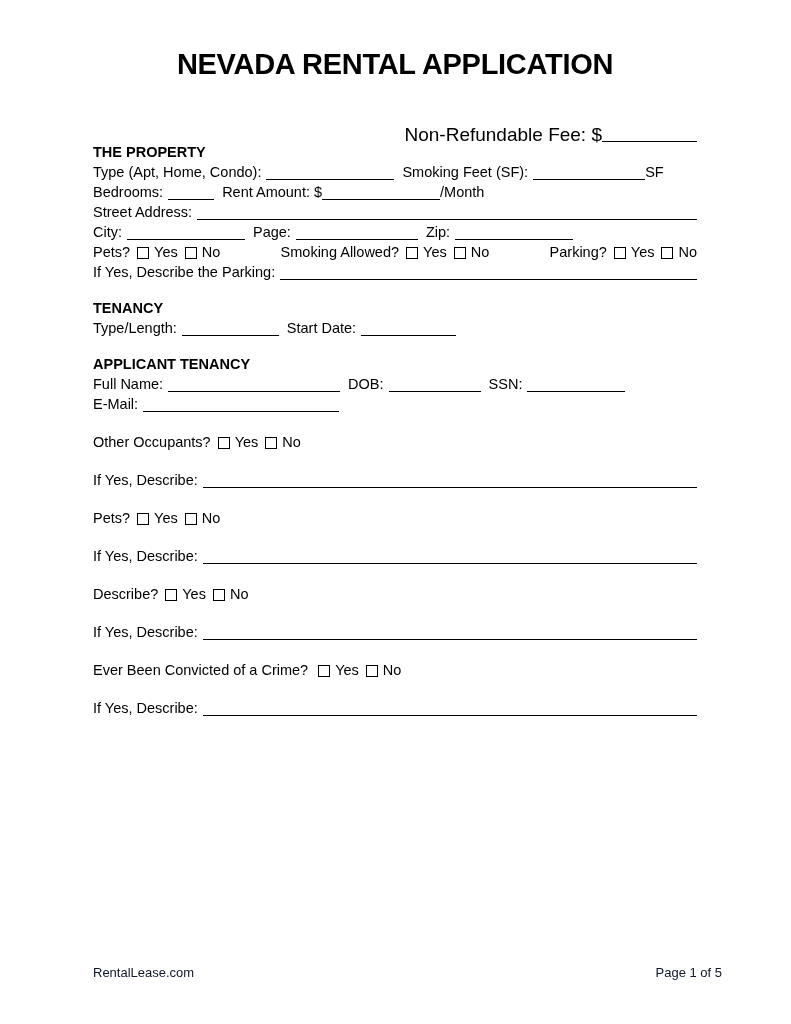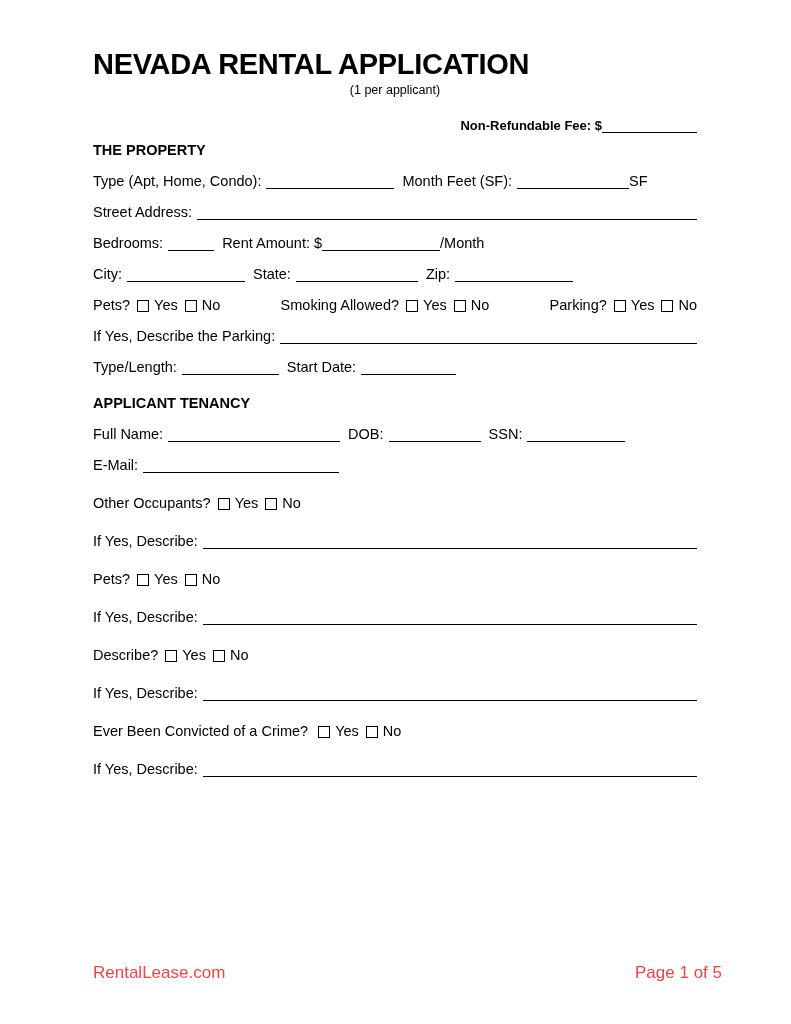--- a/index.html
+++ b/index.html
@@ -7,40 +7,40 @@
     position:relative;
     width:791px; height:1024px;
     background:#ffffff;
     font-family:"Liberation Sans", sans-serif;
     color:#000;
     overflow:hidden;
     box-sizing:border-box;
   }
   .content { padding:48px 94px 0 93px; }
   .title {
-    margin:0; text-align:left;
+    margin:0; text-align:center;
     font-size:29px; font-weight:bold; letter-spacing:-0.3px;
     line-height:33px;
   }
   .subtitle {
     margin:2px 0 0; text-align:center;
     font-size:12.5px; line-height:15px;
   }
   .fee-row {
-    margin-top:20px;
+    margin-top:46px;
     display:flex; justify-content:flex-end; align-items:flex-end;
-    font-size:13px; font-weight:bold; line-height:15px;
+    font-size:19px; font-weight:normal; line-height:15px;
   }
   .heading {
-    margin:10px 0 0;
+    margin:3px 0 0;
     font-size:14.5px; font-weight:bold; line-height:15px;
   }
   .row {
     display:flex; align-items:flex-end;
-    margin-top:16px;
+    margin-top:5px;
     font-size:14.5px; line-height:15px;
     white-space:nowrap;
   }
   .row.tall { margin-top:23px; }
   .row.spread { justify-content:space-between; }
   .ln {
     display:inline-block;
     border-bottom:1.5px solid #000;
     height:14px;
     margin-left:5px;
@@ -58,64 +58,63 @@
   .cb.first-wide { margin-left:10px; }
   .grp { display:flex; align-items:flex-end; }
   .w46  { width:46px; }  .w92  { width:92px; }
   .w95  { width:95px; }  .w97  { width:97px; }  .w98  { width:98px; }
   .w108 { width:108px; } .w112 { width:112px; } .w118 { width:118px; }
   .w122 { width:122px; } .w128 { width:128px; } .w168 { width:168px; }
   .w172 { width:172px; } .w196 { width:196px; }
   .footer {
     position:absolute; left:93px; right:69px; bottom:44px;
     display:flex; justify-content:space-between; align-items:flex-end;
-    font-size:17px; line-height:15px; color:#ef4444;
+    font-size:13px; line-height:15px; color:#0f172a;
   }
 </style>
 </head>
 <body>
 
 <div class="page">
   <div class="content">
 
     <h1 class="title">NEVADA RENTAL APPLICATION</h1>
-    <div class="subtitle">(1 per applicant)</div>
 
     <div class="fee-row">
       <span class="lbl">Non-Refundable Fee: $</span>
         <span class="ln w95" style="margin-left:0"></span>
     </div>
 
     <h2 class="heading">THE PROPERTY</h2>
 
     <div class="row">
       <span class="lbl">Type (Apt, Home, Condo):</span>
       <span class="ln w128"></span>
-      <span class="lbl gap8">Month Feet (SF):</span>
+      <span class="lbl gap8">Smoking Feet (SF):</span>
       <span class="ln w112"></span>
       <span class="lbl">SF</span>
-    </div>
-
-    <div class="row">
-      <span class="lbl">Street Address:</span>
-      <span class="ln fill"></span>
     </div>
 
     <div class="row">
       <span class="lbl">Bedrooms:</span>
       <span class="ln w46"></span>
       <span class="lbl gap8">Rent Amount: $</span>
       <span class="ln w118" style="margin-left:0"></span>
       <span class="lbl">/Month</span>
     </div>
 
     <div class="row">
+      <span class="lbl">Street Address:</span>
+      <span class="ln fill"></span>
+    </div>
+
+    <div class="row">
       <span class="lbl">City:</span>
       <span class="ln w118"></span>
-      <span class="lbl gap8">State:</span>
+      <span class="lbl gap8">Page:</span>
       <span class="ln w122"></span>
       <span class="lbl gap8">Zip:</span>
       <span class="ln w118"></span>
     </div>
 
     <div class="row spread">
       <span class="grp">
         <span class="lbl">Pets?</span>
         <span class="cb"></span>
         <span class="lbl">Yes</span>
@@ -136,20 +135,21 @@
         <span class="cb"></span>
         <span class="lbl">No</span>
       </span>
     </div>
 
     <div class="row">
       <span class="lbl">If Yes, Describe the Parking:</span>
       <span class="ln fill"></span>
     </div>
 
+    <h2 class="heading" style="margin-top:21px">TENANCY</h2>
 
     <div class="row">
       <span class="lbl">Type/Length:</span>
       <span class="ln w97"></span>
       <span class="lbl gap8">Start Date:</span>
       <span class="ln w95"></span>
     </div>
 
     <h2 class="heading" style="margin-top:21px">APPLICANT TENANCY</h2>
 

